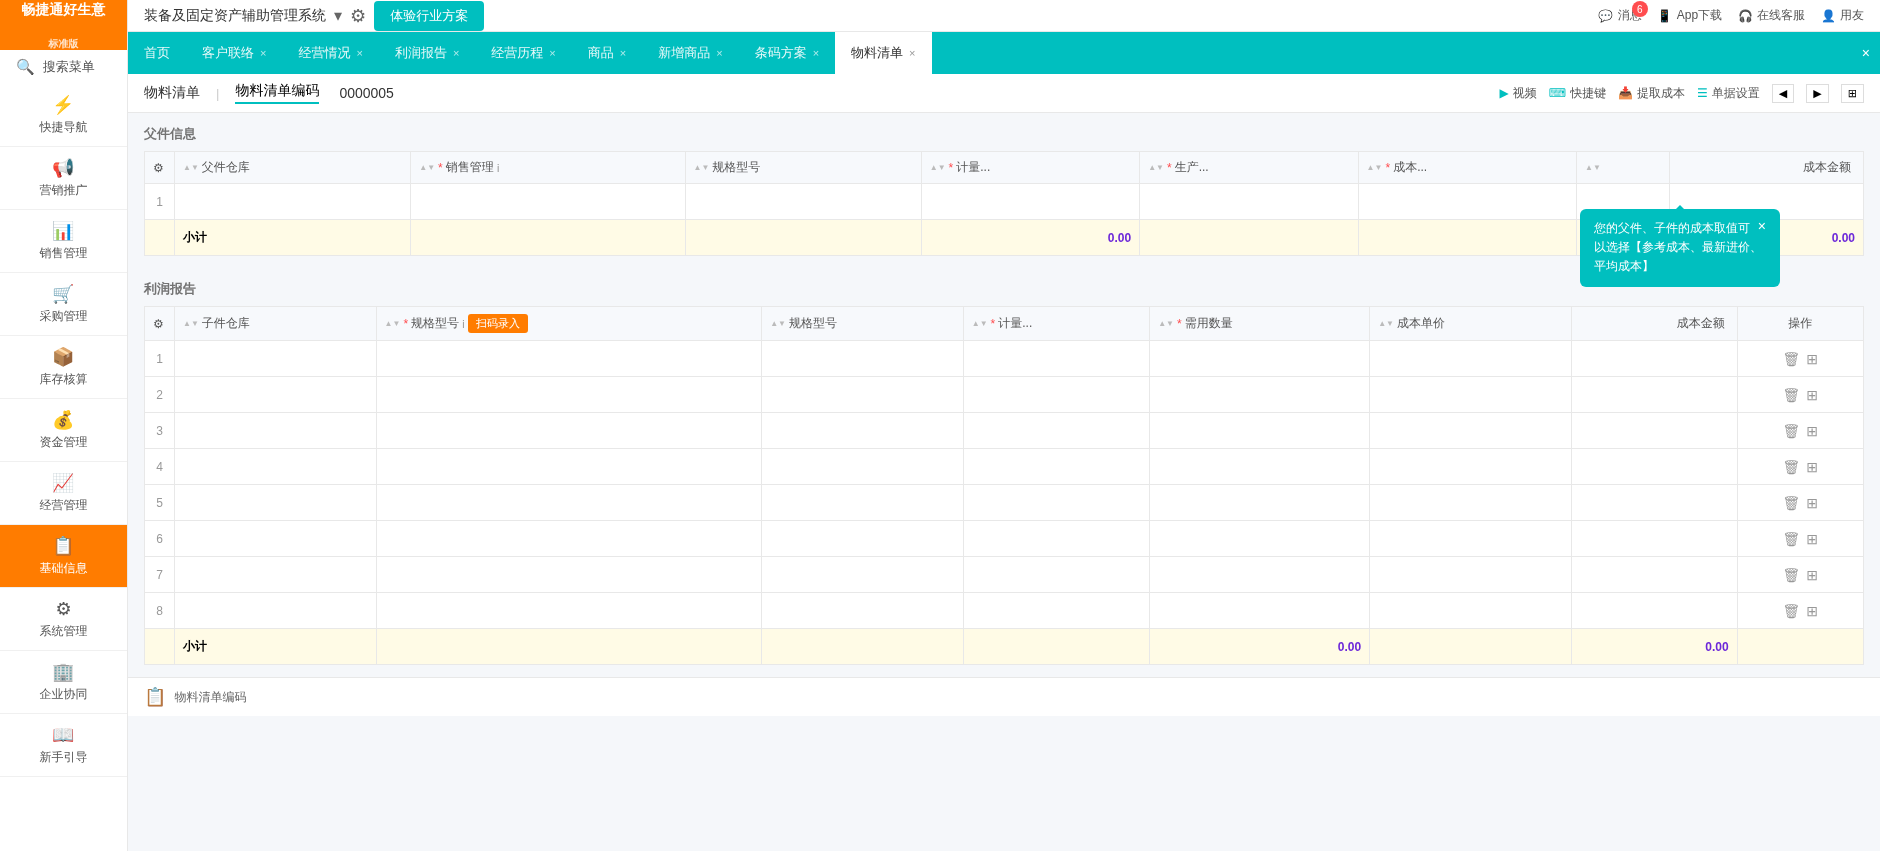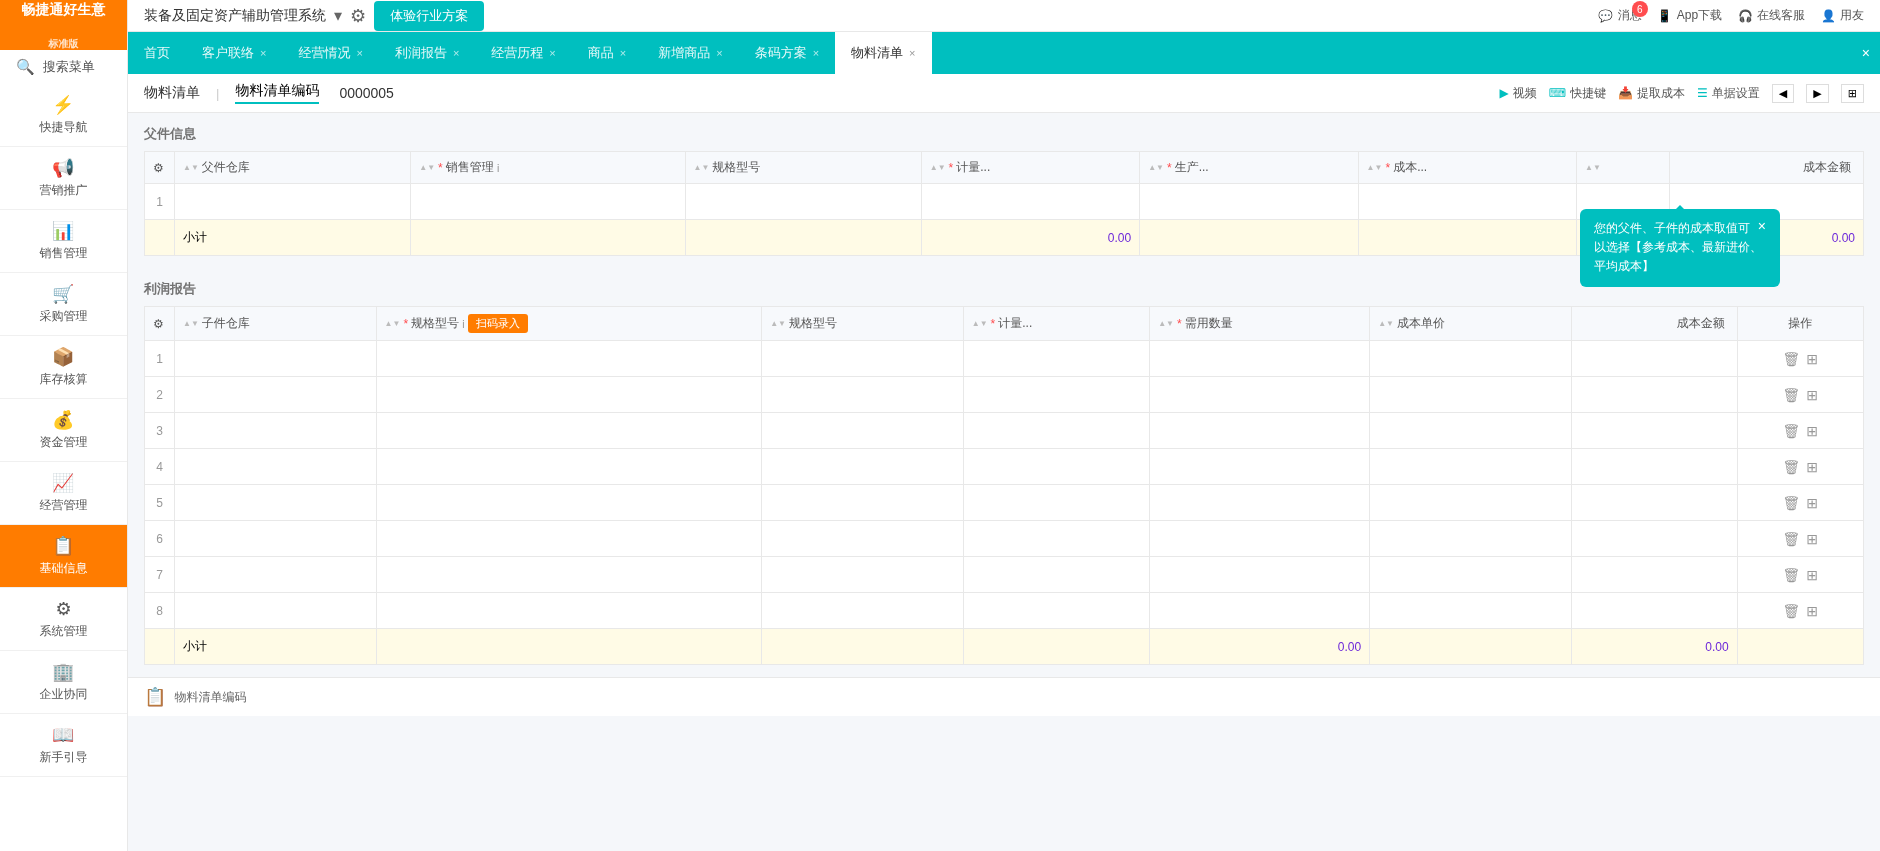--- a/index.html
+++ b/index.html
@@ -178,21 +178,21 @@
       white-space: nowrap;
     }
     .data-table td {
       border: 1px solid #e8e8e8;
       padding: 6px 8px;
       background: #fff;
       height: 36px;
     }
     .data-table .subtotal-row td {
       background: #fffbe6;
-      font-weight: normal;
+      font-weight: bold;
     }
     .data-table .row-num { color: #999; text-align: center; width: 30px; }
     .col-settings { text-align: center; width: 30px; cursor: pointer; }
     .scan-btn {
       background: #ff7c00;
       color: white;
       border: none;
       border-radius: 3px;
       padding: 2px 8px;
       font-size: 11px;

